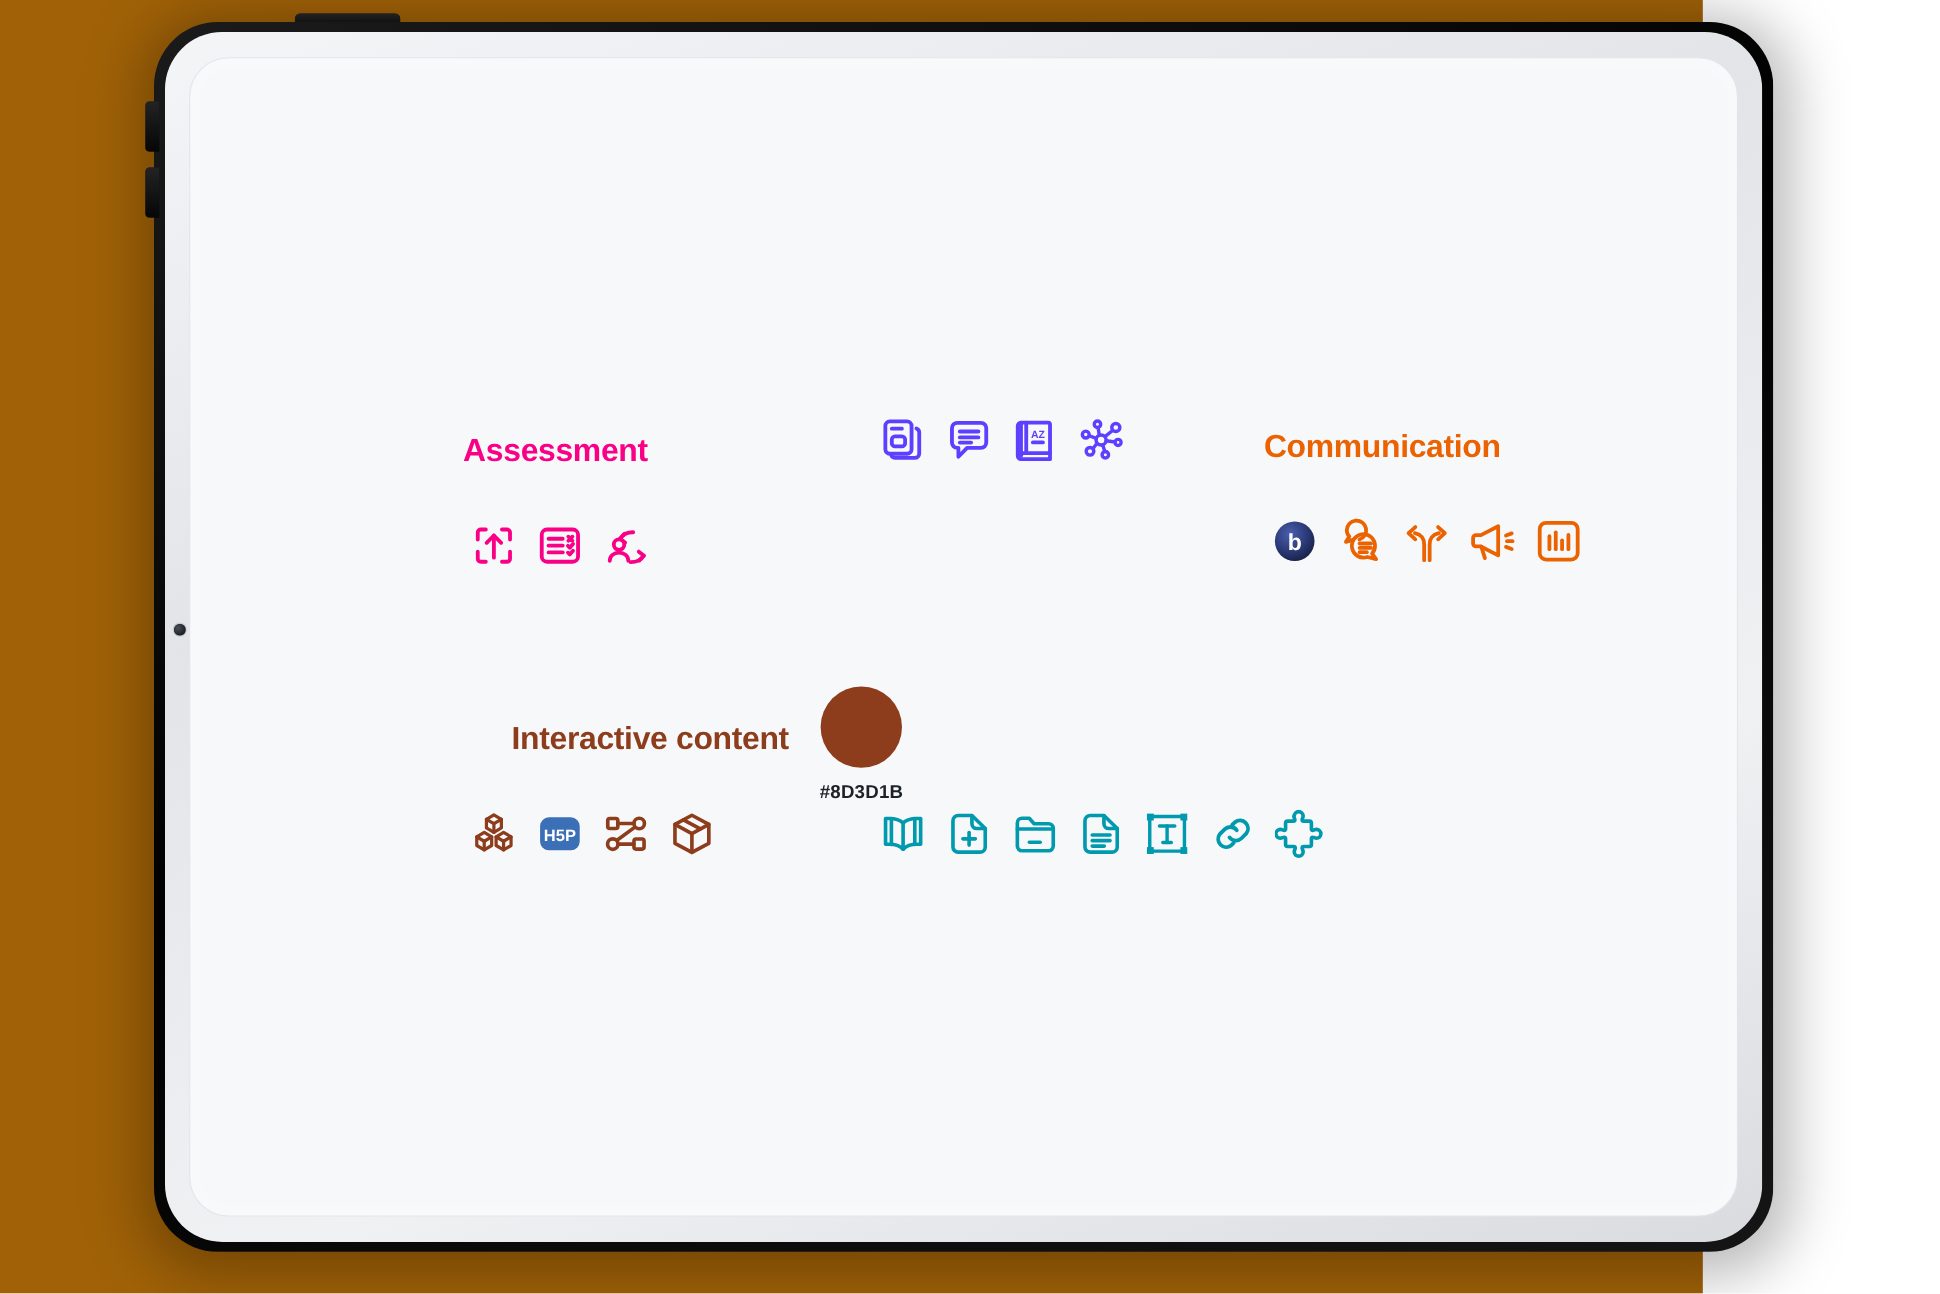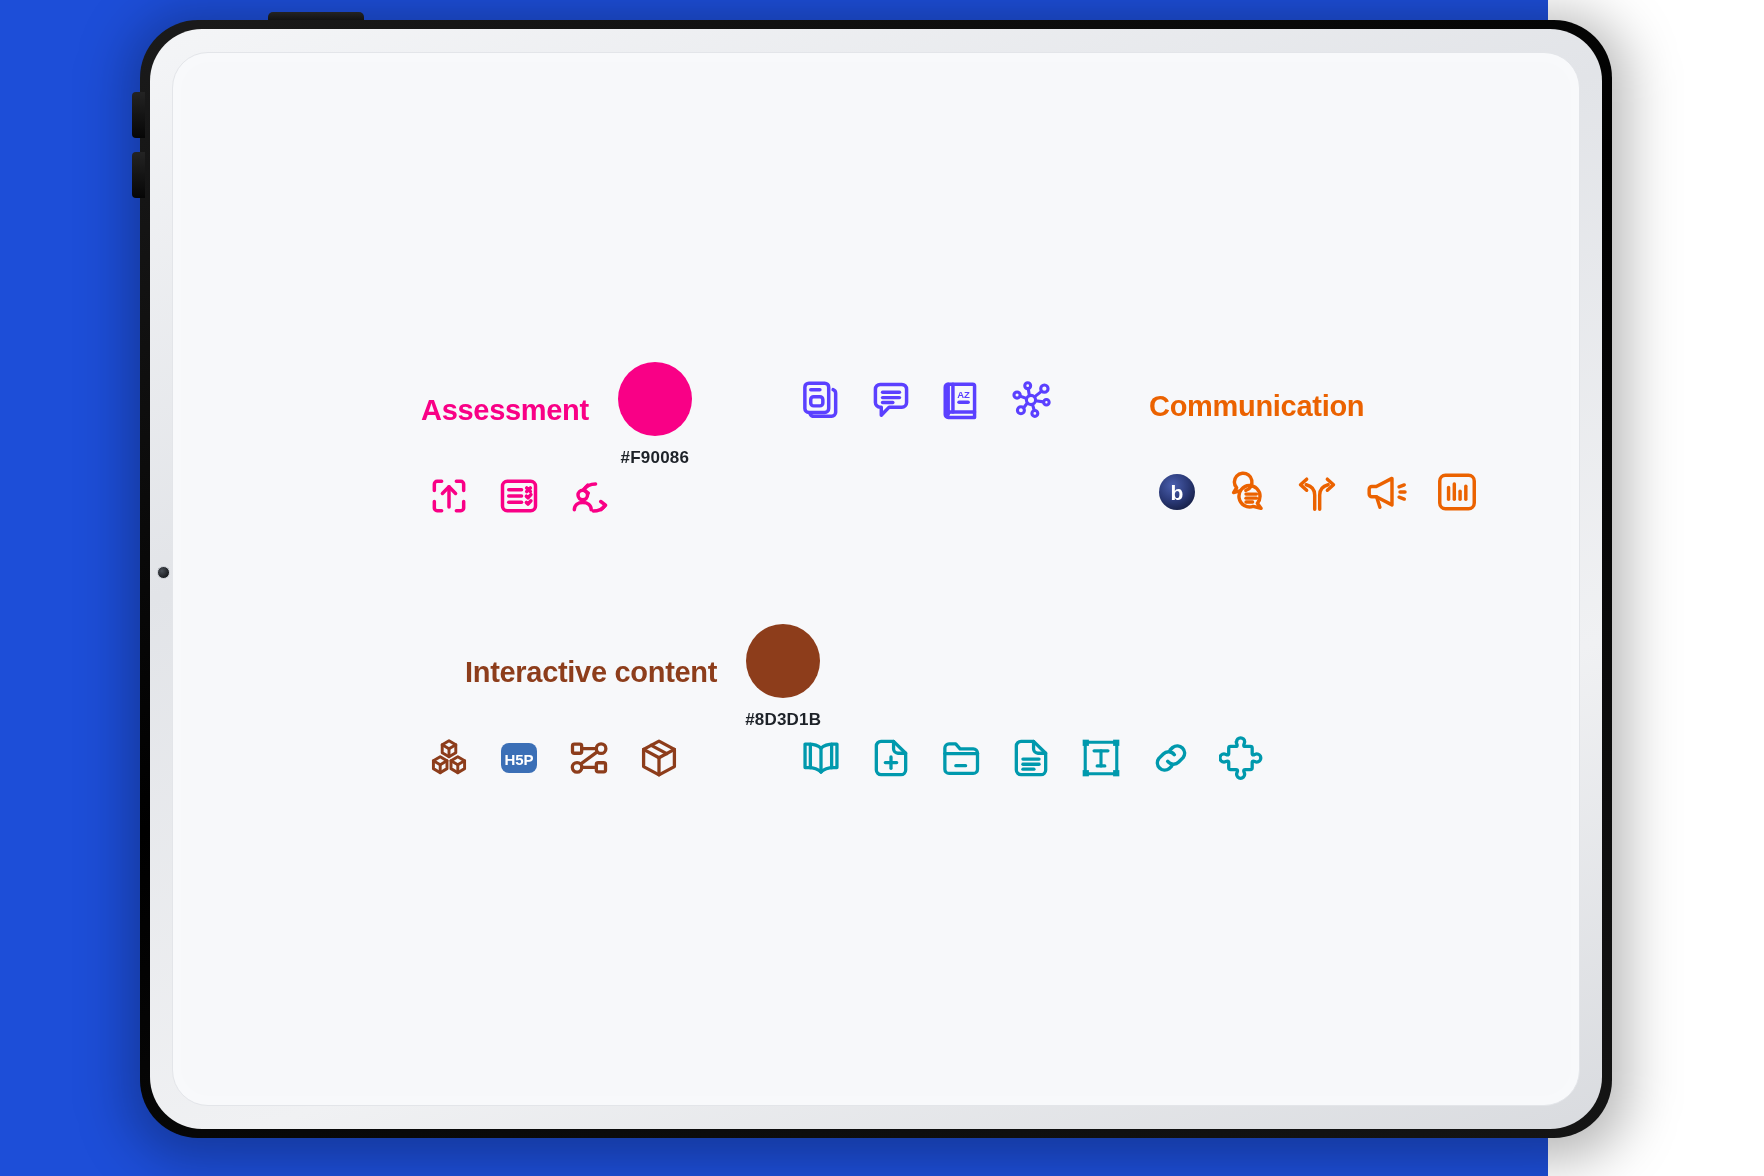--- a/index.html
+++ b/index.html
@@ -7,21 +7,21 @@
     width: 1764px; height: 1176px;
     background: #ffffff;
     font-family: "Liberation Sans", sans-serif;
     overflow: hidden;
   }
 
   
   #stage {
     position: relative;
     width: 1548px; height: 1176px;
-    background: #1d4ed8;
+    background: #a16207;
   }
 
   #device-shadow {
     position: absolute;
     left: 128px; top: 14px;
     width: 1500px; height: 1146px;
     border-radius: 66px;
     background: rgba(0,0,0,0.28);
     filter: blur(26px);
   }
@@ -122,21 +122,21 @@
     font-size: 17px;
     font-weight: bold;
     color: #1d2228;
     letter-spacing: 0.2px;
     white-space: nowrap;
   }
 
   .icon-row {
     display: flex;
     align-items: center;
-    gap: 22px;
+    gap: 12px;
     margin-top: 14px;
     padding-left: 4px;
   }
 
   .icon-cell {
     width: 48px; height: 48px;
     display: flex;
     align-items: center;
     justify-content: center;
   }
@@ -168,24 +168,20 @@
   <div id="device-bezel"></div>
   <div id="device-inner-line"></div>
   <div id="hw-camera"></div>
 
   <div id="screen">
     <div id="palette">
 
       <div class="group" id="group-assessment">
         <div class="group-head">
           <div class="group-title">Assessment</div>
-          <div class="swatch-wrap">
-            <div class="swatch" style="background:#F90086"></div>
-            <div class="swatch-hex">#F90086</div>
-          </div>
         </div>
         <div class="icon-row">
           <div class="icon-cell">
             <svg width="44" height="44" viewBox="0 0 24 24" fill="none" stroke="#F90086" stroke-width="1.9" stroke-linecap="round" stroke-linejoin="round">
               <path d="M8 4H5.5A1.5 1.5 0 0 0 4 5.5V9"></path>
               <path d="M16 4h2.5A1.5 1.5 0 0 1 20 5.5V9"></path>
               <path d="M4 15v3.5A1.5 1.5 0 0 0 5.5 20H8"></path>
               <path d="M20 15v3.5a1.5 1.5 0 0 1-1.5 1.5H16"></path>
               <path d="M12 18V7"></path>
               <path d="M8.4 10.6 12 7l3.6 3.6"></path>

